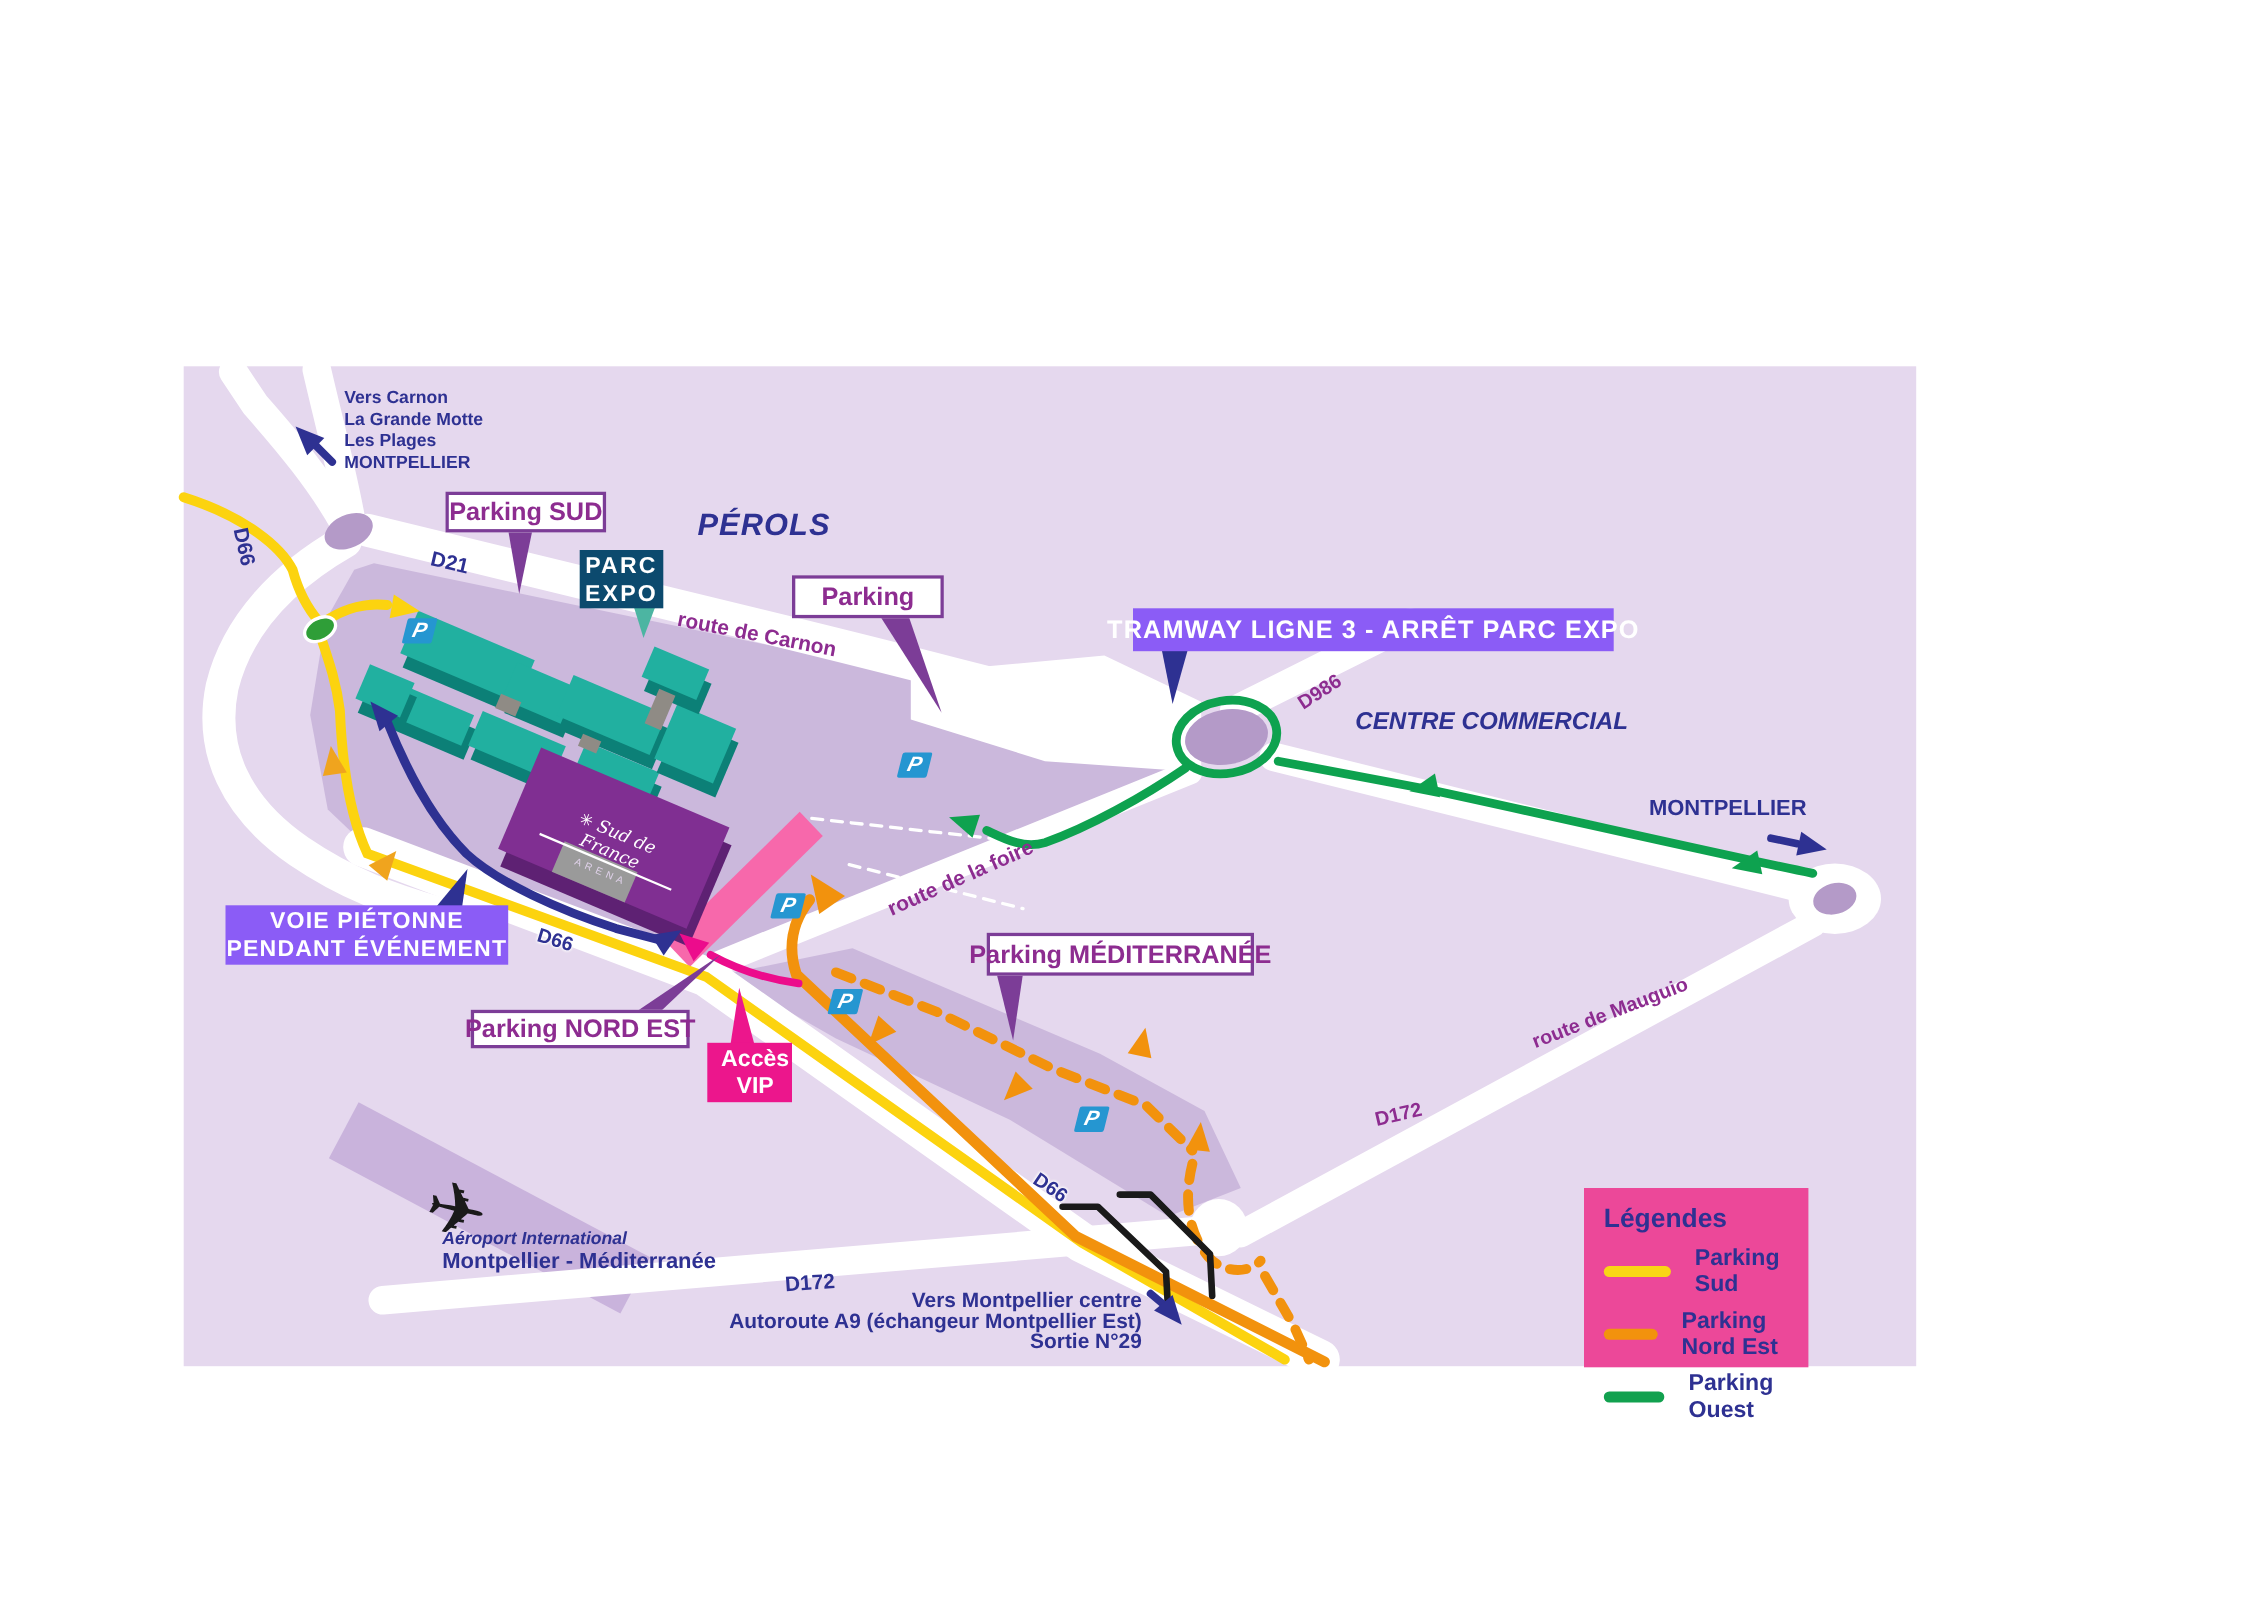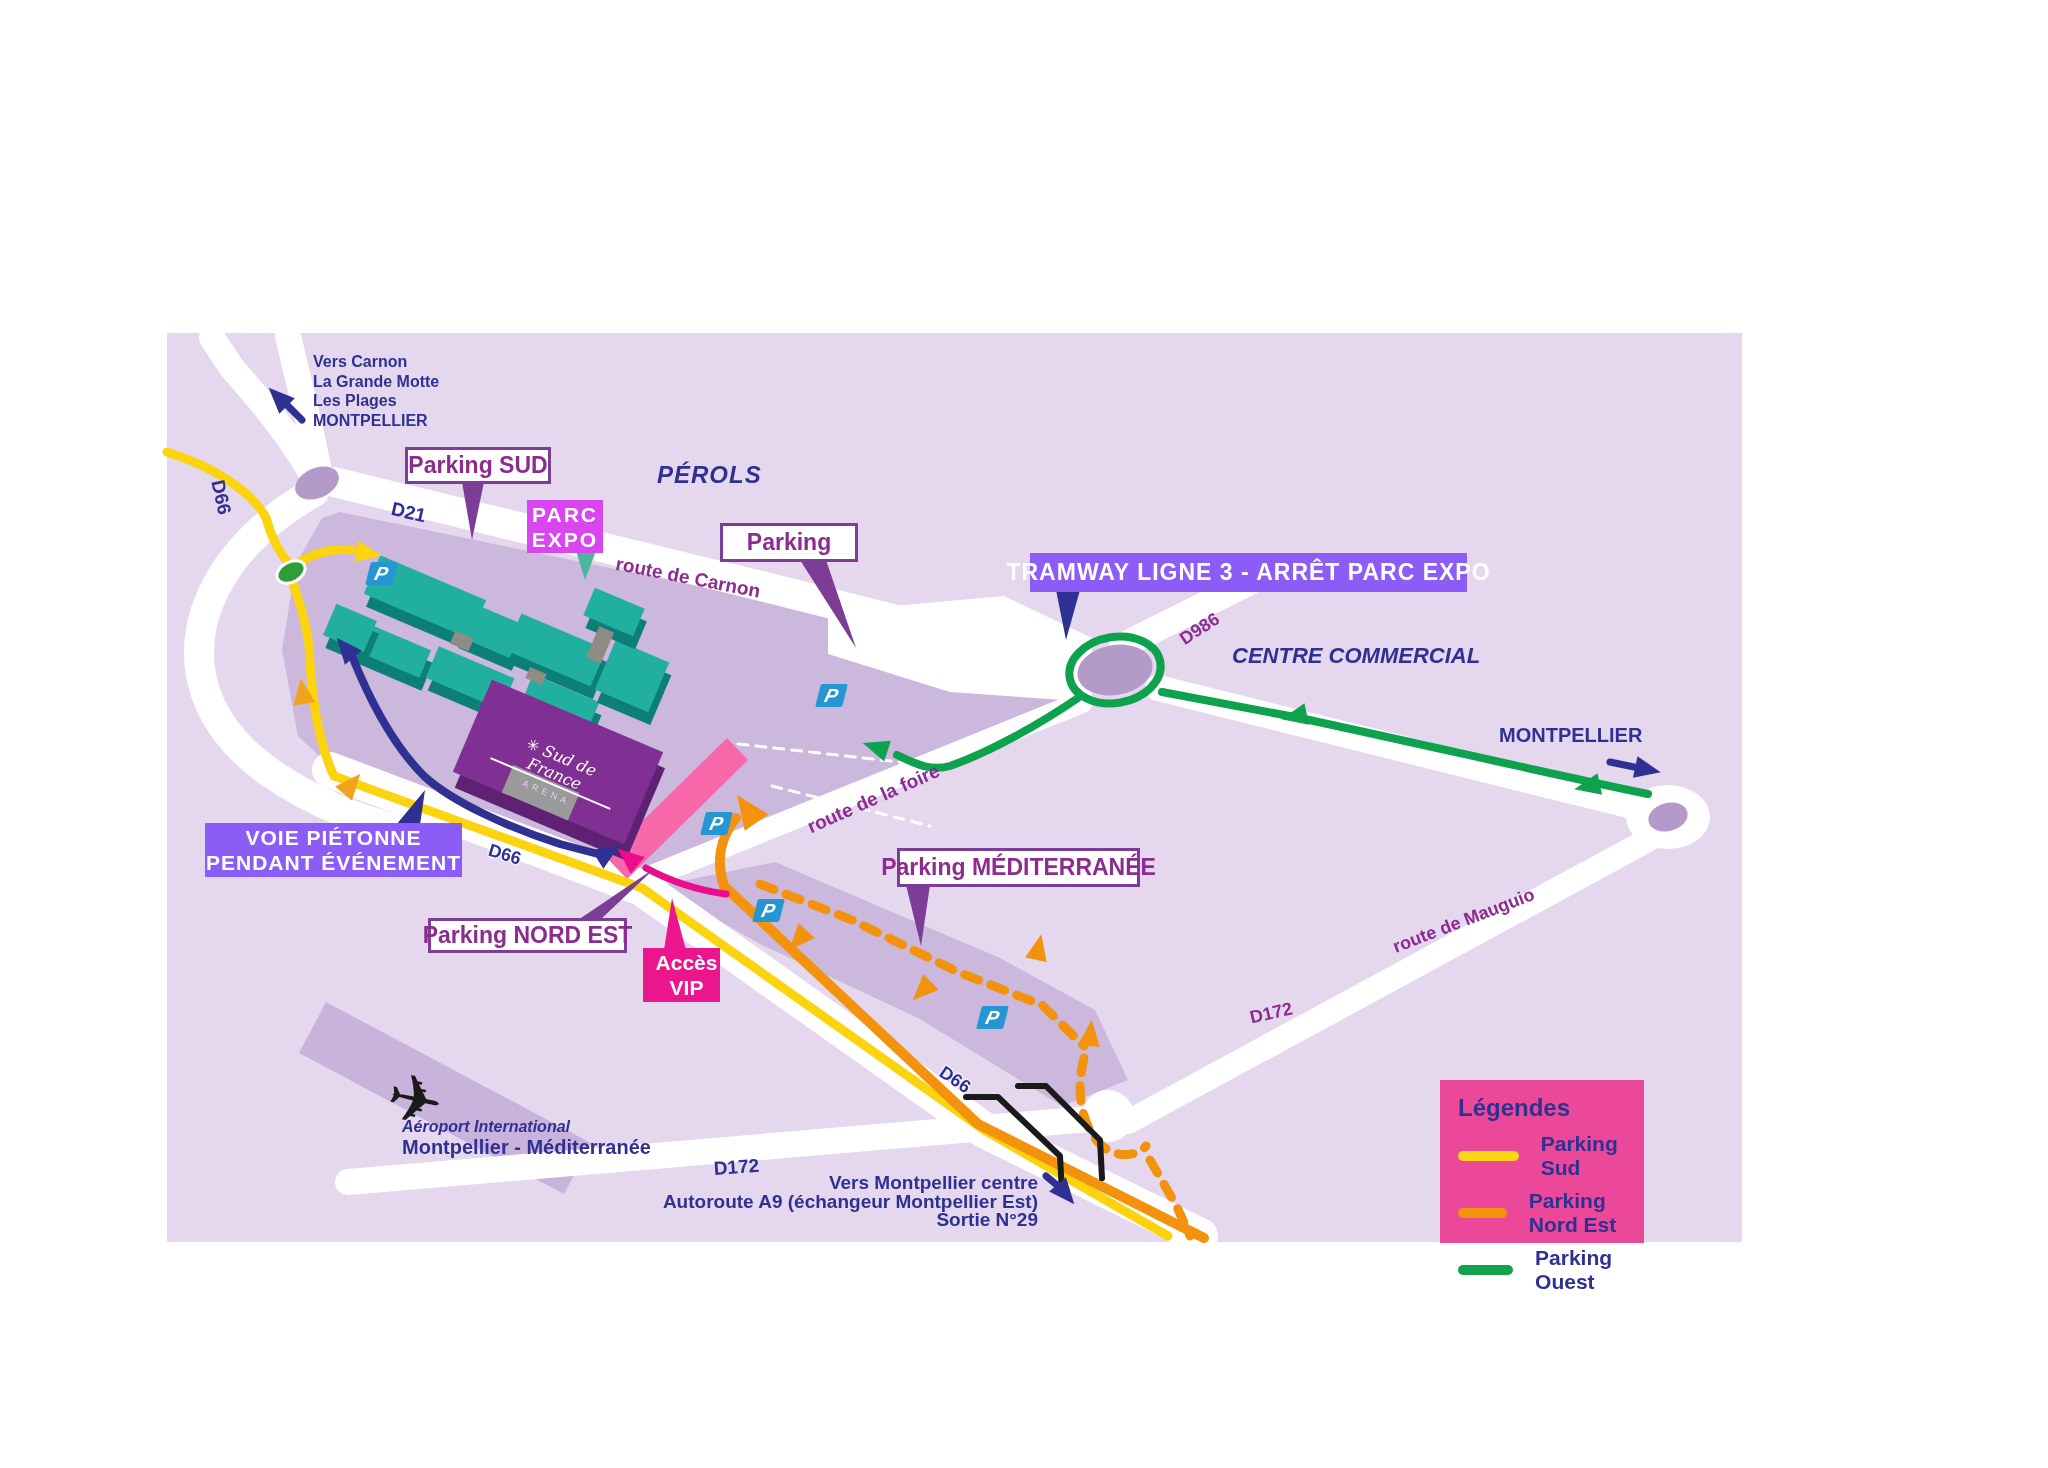--- a/index.html
+++ b/index.html
@@ -7,21 +7,21 @@
         font-family:"Liberation Sans", sans-serif;}
   .map-svg{position:absolute;left:0;top:0;}
   .lbl{position:absolute;font-weight:bold;color:#2e3192;white-space:nowrap;transform-origin:left top;}
   .lbl.purple{color:#8d2c90;}
   .lbl.italic{font-style:italic;}
   .halo{text-shadow:0 0 3px #fff,0 0 3px #fff,0 0 3px #fff;}
   .callout{position:absolute;display:flex;align-items:center;justify-content:center;
            font-weight:bold;text-align:center;box-sizing:border-box;white-space:nowrap;}
   .callout.white{background:#fff;border:3px solid #7c3d97;color:#8d2c90;font-size:23px;}
   .callout.navy{background:#8b5cf6;color:#fff;letter-spacing:1px;}
-  .callout.teal{background:#d946ef;color:#fff;letter-spacing:2px;}
+  .callout.teal{background:#0c4a6e;color:#fff;letter-spacing:2px;}
   .callout.pink{background:#ec168c;color:#fff;padding-left:10px;}
   .stack{display:flex;flex-direction:column;align-items:center;justify-content:center;line-height:25px;}
   .p-icon{position:absolute;width:27px;height:23px;background:#2596d1;border-radius:2px;
           transform:skewX(-14deg);display:flex;align-items:center;justify-content:center;
           color:#fff;font-weight:bold;font-style:italic;font-size:19px;}
   .dest{line-height:19.5px;font-size:16px;}
   .dest-se{text-align:right;line-height:18.5px;font-size:19px;}
   .legend{position:absolute;left:1440px;top:1080px;width:204px;height:163px;background:#ec4899;}
   .legend-title{margin:14px 0 10px 18px;font-size:24px;font-weight:bold;color:#2e3192;}
   .legend-row{display:flex;align-items:center;margin:9px 0 9px 18px;}
@@ -202,21 +202,21 @@
   </g>
 </svg>
 
 <div class="lbl dest" style="left:313px;top:352px;">
   <div>Vers Carnon</div>
   <div>La Grande Motte</div>
   <div>Les Plages</div>
   <div>MONTPELLIER</div>
 </div>
 
-<div class="lbl italic" style="left:657px;top:461px;font-size:24px;letter-spacing:1px;">PÉROLS</div>
+<div class="lbl italic" style="left:634px;top:461px;font-size:28px;letter-spacing:1px;">PÉROLS</div>
 
 <div class="lbl italic" style="left:1232px;top:643px;font-size:22px;">CENTRE COMMERCIAL</div>
 
 <div class="lbl" style="left:1499px;top:724px;font-size:20px;">MONTPELLIER</div>
 
 <div style="position:absolute;left:402px;top:1118px;">
   <div class="lbl italic" style="position:static;font-size:16px;">Aéroport International</div>
   <div class="lbl" style="position:static;font-size:20px;">Montpellier - Méditerranée</div>
 </div>
 

